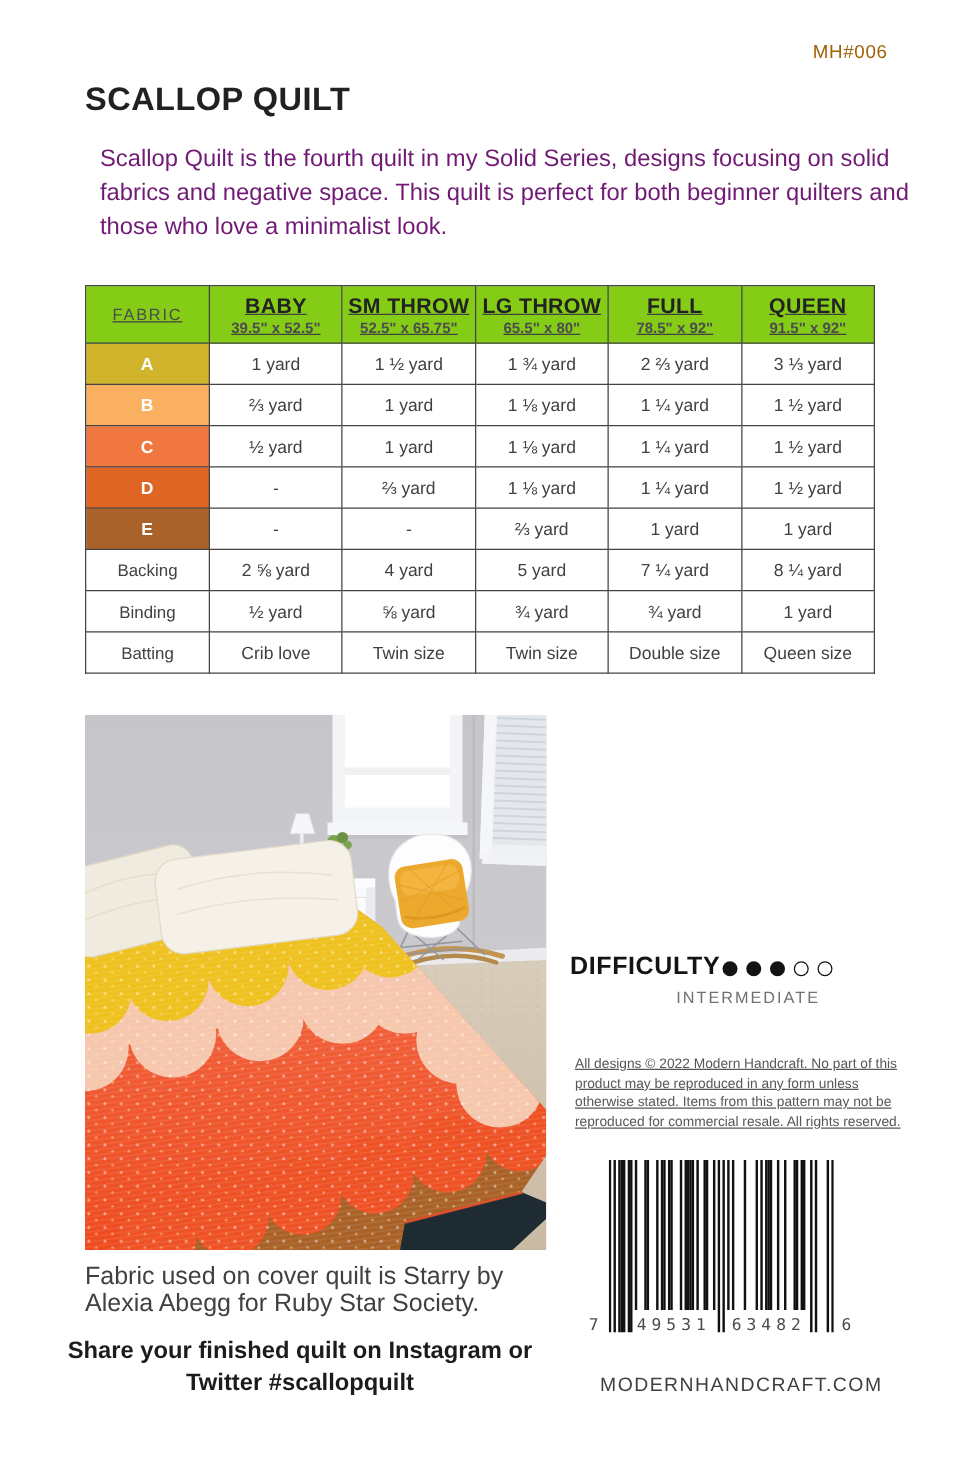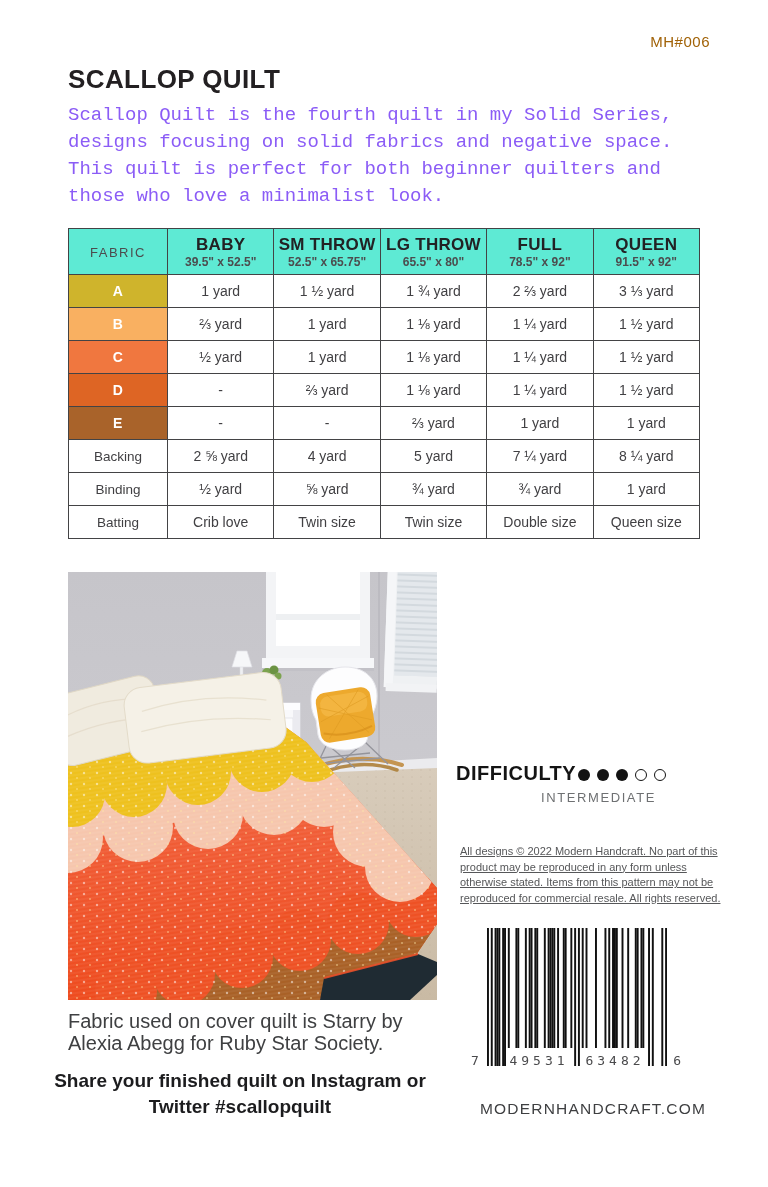--- a/index.html
+++ b/index.html
@@ -1,28 +1,28 @@
 <!DOCTYPE html>
 <html><head>
 <meta charset="utf-8">
 <style>
   html,body{margin:0;padding:0;background:#ffffff;}
   .page{position:relative;width:768px;height:1187px;background:#ffffff;overflow:hidden;
         font-family:"Liberation Sans","DejaVu Sans",sans-serif;color:#414043;}
   .code{position:absolute;top:33px;right:58px;font-size:15px;letter-spacing:.5px;color:#a16207;}
   .title{position:absolute;left:68px;top:64px;margin:0;font-size:26px;font-weight:bold;
          letter-spacing:.4px;color:#232022;}
-  .desc{position:absolute;left:68px;top:102px;width:655px;margin:0;font-size:19px;
-        line-height:27px;color:#8b5cf6;font-family:Liberation Mono, monospace;}
+  .desc{position:absolute;left:68px;top:102px;width:655px;margin:12px;font-size:19px;
+        line-height:27px;color:#701a75;}
   
   .fabric-table{position:absolute;left:68px;top:228px;width:632px;border-collapse:collapse;
                 table-layout:fixed;}
   .fabric-table th,.fabric-table td{border:1px solid #434345;padding:0;text-align:center;vertical-align:middle;}
   .fabric-table col.c0{width:99px;}
-  .fabric-table thead th{height:45px;background:#5eead4;}
+  .fabric-table thead th{height:45px;background:#84cc16;text-decoration:underline;}
   .corner-label{font-size:13px;font-weight:normal;letter-spacing:1.5px;color:#4c4c4e;}
   .col-name{font-size:17px;font-weight:bold;color:#222224;letter-spacing:.3px;line-height:19px;}
   .col-size{font-size:12px;color:#4c4c4e;line-height:14px;margin-top:1px;}
   .fabric-table tbody td{height:32px;font-size:14px;color:#414043;}
   .fabric-table td.rowlabel{font-size:13.5px;}
   .fabric-table td.rowlabel.swatch{color:#ffffff;font-weight:bold;font-size:14px;letter-spacing:.5px;}
   
   .photo{position:absolute;left:68px;top:572px;width:369px;height:428px;overflow:hidden;background:#c9c8cd;}
   .caption{position:absolute;left:68px;top:1010px;width:392px;margin:0;font-size:20px;
            line-height:22px;color:#3f4042;}

